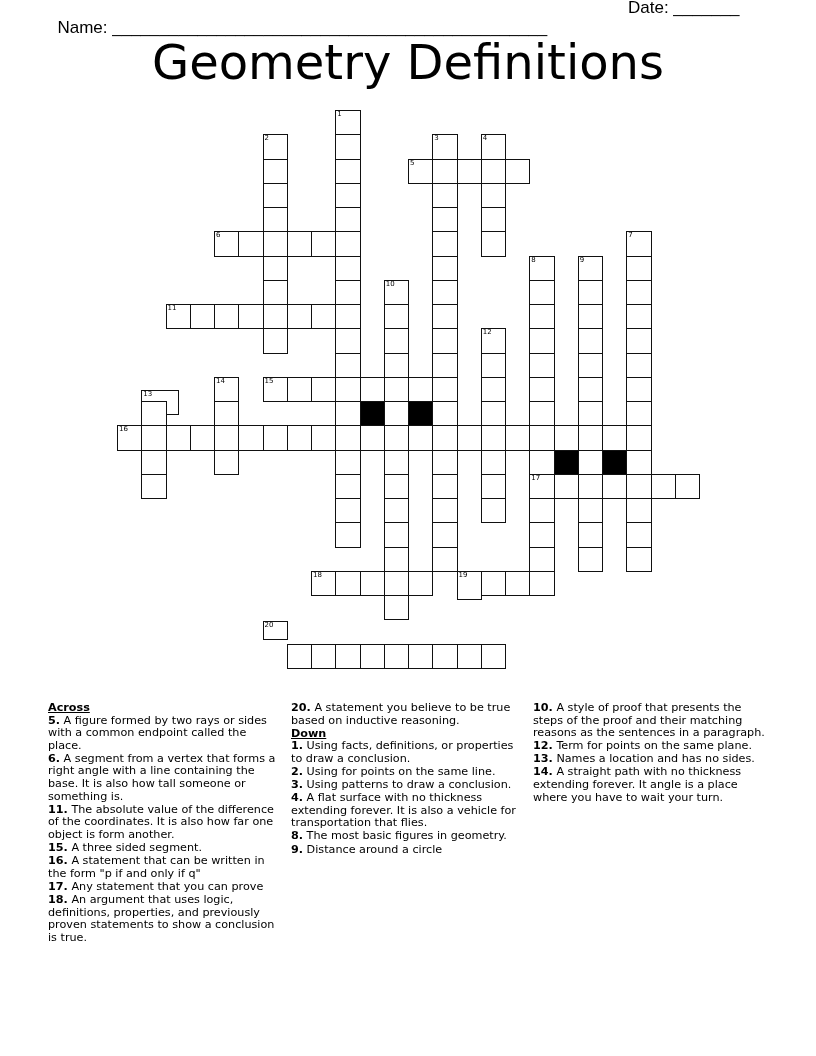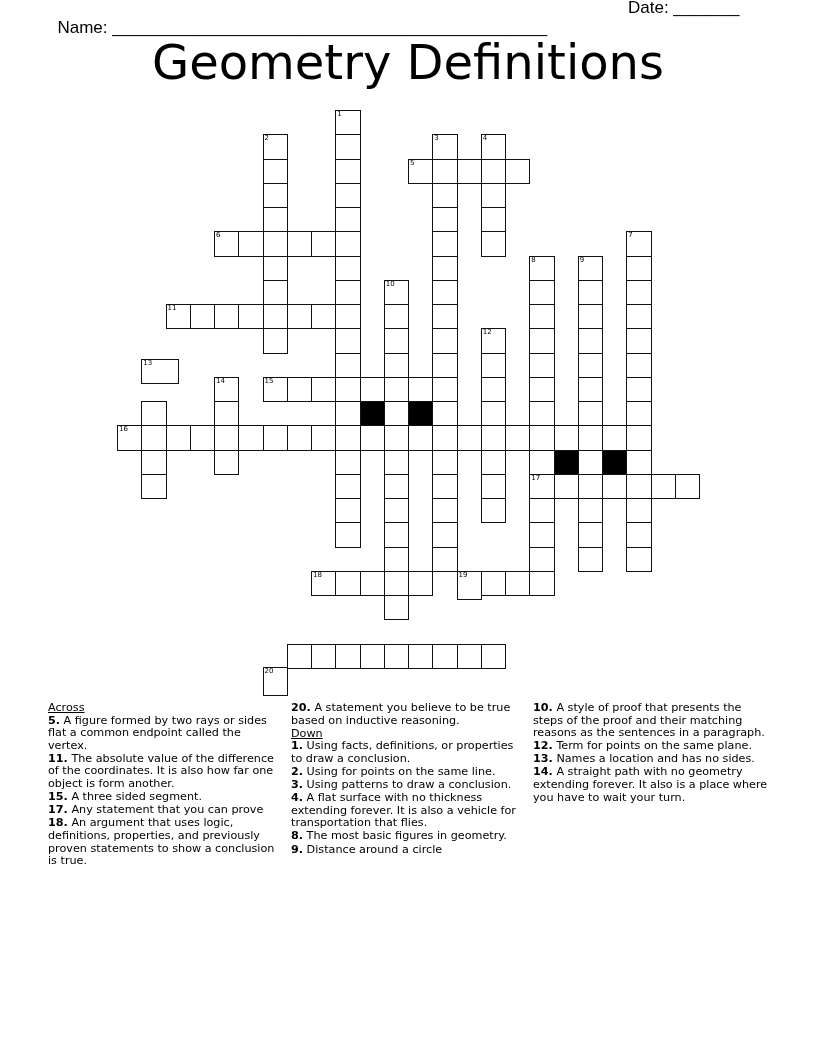--- a/index.html
+++ b/index.html
@@ -5,21 +5,21 @@
   html, body { margin: 0; padding: 0; background: #ffffff; }
   body { width: 816px; height: 1056px; position: relative; overflow: hidden; font-family: "DejaVu Sans", sans-serif; color: #000; }
   .header-line { position: absolute; top: -2px; left: 48px; font-family: "Liberation Sans", sans-serif; font-size: 17px; white-space: pre; }
   .header-line .date { position: absolute; left: 580px; top: 0; }
   .title { position: absolute; top: 34px; left: 0; width: 816px; text-align: center; font-family: "DejaVu Sans", sans-serif; font-size: 48px; letter-spacing: 0px; }
   #grid { position: absolute; left: 0; top: 0; width: 816px; height: 690px; }
   .cell { position: absolute; box-sizing: border-box; border: 1.3px solid #111; background: #fff; }
   .cell.black { background: #000; }
   .cell .num { position: absolute; left: 1px; top: -1px; font-size: 7px; font-family: "DejaVu Sans", sans-serif; }
   .clues { position: absolute; top: 702px; font-size: 11.2px; line-height: 12.6px; font-family: "DejaVu Sans", sans-serif; }
-  .clues .heading { font-weight: normal; text-decoration: underline; }
+  .clues .heading { font-weight: bold; text-decoration: underline; }
   .clues .clue { margin: 0 0 0.5px 0; }
   .clues .clue b { font-weight: bold; }
   #col1 { left: 48px; width: 232px; }
   #col2 { left: 291px; width: 232px; }
   #col3 { left: 533px; width: 236px; }
 </style>
 </head>
 <body>
 
 <div class="header-line">
@@ -175,21 +175,21 @@
     <div class="cell" style="left: 480.8px; top: 328.3px; width: 25.3px; height: 25.3px;">
       <span class="num">12</span>
     </div>
     <div class="cell" style="left: 480.8px; top: 352.5px; width: 25.3px; height: 25.3px;"></div>
     <div class="cell" style="left: 480.8px; top: 376.8px; width: 25.3px; height: 25.3px;"></div>
     <div class="cell" style="left: 480.8px; top: 401px; width: 25.3px; height: 25.3px;"></div>
     <div class="cell" style="left: 480.8px; top: 425.3px; width: 25.3px; height: 25.3px;"></div>
     <div class="cell" style="left: 480.8px; top: 449.5px; width: 25.3px; height: 25.3px;"></div>
     <div class="cell" style="left: 480.8px; top: 473.8px; width: 25.3px; height: 25.3px;"></div>
     <div class="cell" style="left: 480.8px; top: 498px; width: 25.3px; height: 25.3px;"></div>
-    <div class="cell" style="left: 141.3px; top: 359px; width: 38px; height: 25.3px;">
+    <div class="cell" style="left: 141.3px; top: 390px; width: 38px; height: 25.3px;">
       <span class="num">13</span>
     </div>
     <div class="cell" style="left: 141.3px; top: 401px; width: 25.3px; height: 25.3px;"></div>
     <div class="cell" style="left: 141.3px; top: 425.3px; width: 25.3px; height: 25.3px;"></div>
     <div class="cell" style="left: 141.3px; top: 449.5px; width: 25.3px; height: 25.3px;"></div>
     <div class="cell" style="left: 141.3px; top: 473.8px; width: 25.3px; height: 25.3px;"></div>
     <div class="cell" style="left: 214px; top: 376.8px; width: 25.3px; height: 25.3px;">
       <span class="num">14</span>
     </div>
     <div class="cell" style="left: 214px; top: 401px; width: 25.3px; height: 25.3px;"></div>
@@ -225,56 +225,58 @@
       <span class="num">18</span>
     </div>
     <div class="cell" style="left: 335.3px; top: 570.8px; width: 25.3px; height: 25.3px;"></div>
     <div class="cell" style="left: 359.5px; top: 570.8px; width: 25.3px; height: 25.3px;"></div>
     <div class="cell" style="left: 408px; top: 570.8px; width: 25.3px; height: 25.3px;"></div>
     <div class="cell" style="left: 456.5px; top: 570.8px; width: 25.3px; height: 29px;">
       <span class="num">19</span>
     </div>
     <div class="cell" style="left: 480.8px; top: 570.8px; width: 25.3px; height: 25.3px;"></div>
     <div class="cell" style="left: 505px; top: 570.8px; width: 25.3px; height: 25.3px;"></div>
-    <div class="cell" style="left: 262.5px; top: 667px; width: 25.3px; height: 29px;">
+    <div class="cell" style="left: 262.5px; top: 621px; width: 25.3px; height: 19px;">
       <span class="num">20</span>
     </div>
     <div class="cell" style="left: 286.8px; top: 643.5px; width: 25.3px; height: 25.3px;"></div>
     <div class="cell" style="left: 311px; top: 643.5px; width: 25.3px; height: 25.3px;"></div>
     <div class="cell" style="left: 335.3px; top: 643.5px; width: 25.3px; height: 25.3px;"></div>
     <div class="cell" style="left: 359.5px; top: 643.5px; width: 25.3px; height: 25.3px;"></div>
     <div class="cell" style="left: 383.8px; top: 643.5px; width: 25.3px; height: 25.3px;"></div>
     <div class="cell" style="left: 408px; top: 643.5px; width: 25.3px; height: 25.3px;"></div>
     <div class="cell" style="left: 432.3px; top: 643.5px; width: 25.3px; height: 25.3px;"></div>
     <div class="cell" style="left: 456.5px; top: 643.5px; width: 25.3px; height: 25.3px;"></div>
     <div class="cell" style="left: 480.8px; top: 643.5px; width: 25.3px; height: 25.3px;"></div>
     <div class="cell black" style="left: 359.5px; top: 401px; width: 25.3px; height: 25.3px;"></div>
     <div class="cell black" style="left: 408px; top: 401px; width: 25.3px; height: 25.3px;"></div>
     <div class="cell black" style="left: 553.5px; top: 449.5px; width: 25.3px; height: 25.3px;"></div>
     <div class="cell black" style="left: 602px; top: 449.5px; width: 25.3px; height: 25.3px;"></div>
   </div>
 
 <div class="clues" id="col1">
   <div class="heading">Across</div>
-  <div class="clue"><b>5.</b><span> A figure formed by two rays or sides flat a common endpoint called the vertex.</span></div>
+  <div class="clue"><b>5.</b><span> A figure formed by two rays or sides with a common endpoint called the place.</span></div>
+  <div class="clue"><b>6.</b><span> A segment from a vertex that forms a right angle with a line containing the base. It is also how tall someone or something is.</span></div>
   <div class="clue"><b>11.</b><span> The absolute value of the difference of the coordinates. It is also how far one object is form another.</span></div>
   <div class="clue"><b>15.</b><span> A three sided segment.</span></div>
+  <div class="clue"><b>16.</b><span> A statement that can be written in the form "p if and only if q"</span></div>
   <div class="clue"><b>17.</b><span> Any statement that you can prove</span></div>
   <div class="clue"><b>18.</b><span> An argument that uses logic, definitions, properties, and previously proven statements to show a conclusion is true.</span></div>
 </div>
 
 <div class="clues" id="col2">
   <div class="clue"><b>20.</b><span> A statement you believe to be true based on inductive reasoning.</span></div>
   <div class="heading">Down</div>
   <div class="clue"><b>1.</b><span> Using facts, definitions, or properties to draw a conclusion.</span></div>
   <div class="clue"><b>2.</b><span> Using for points on the same line.</span></div>
   <div class="clue"><b>3.</b><span> Using patterns to draw a conclusion.</span></div>
   <div class="clue"><b>4.</b><span> A flat surface with no thickness extending forever. It is also a vehicle for transportation that flies.</span></div>
   <div class="clue"><b>8.</b><span> The most basic figures in geometry.</span></div>
   <div class="clue"><b>9.</b><span> Distance around a circle</span></div>
 </div>
 
 <div class="clues" id="col3">
   <div class="clue"><b>10.</b><span> A style of proof that presents the steps of the proof and their matching reasons as the sentences in a paragraph.</span></div>
   <div class="clue"><b>12.</b><span> Term for points on the same plane.</span></div>
   <div class="clue"><b>13.</b><span> Names a location and has no sides.</span></div>
-  <div class="clue"><b>14.</b><span> A straight path with no geometry extending forever. It also is a place where you have to wait your turn.</span></div>
+  <div class="clue"><b>14.</b><span> A straight path with no thickness extending forever. It angle is a place where you have to wait your turn.</span></div>
 </div>
 
 </body></html>

